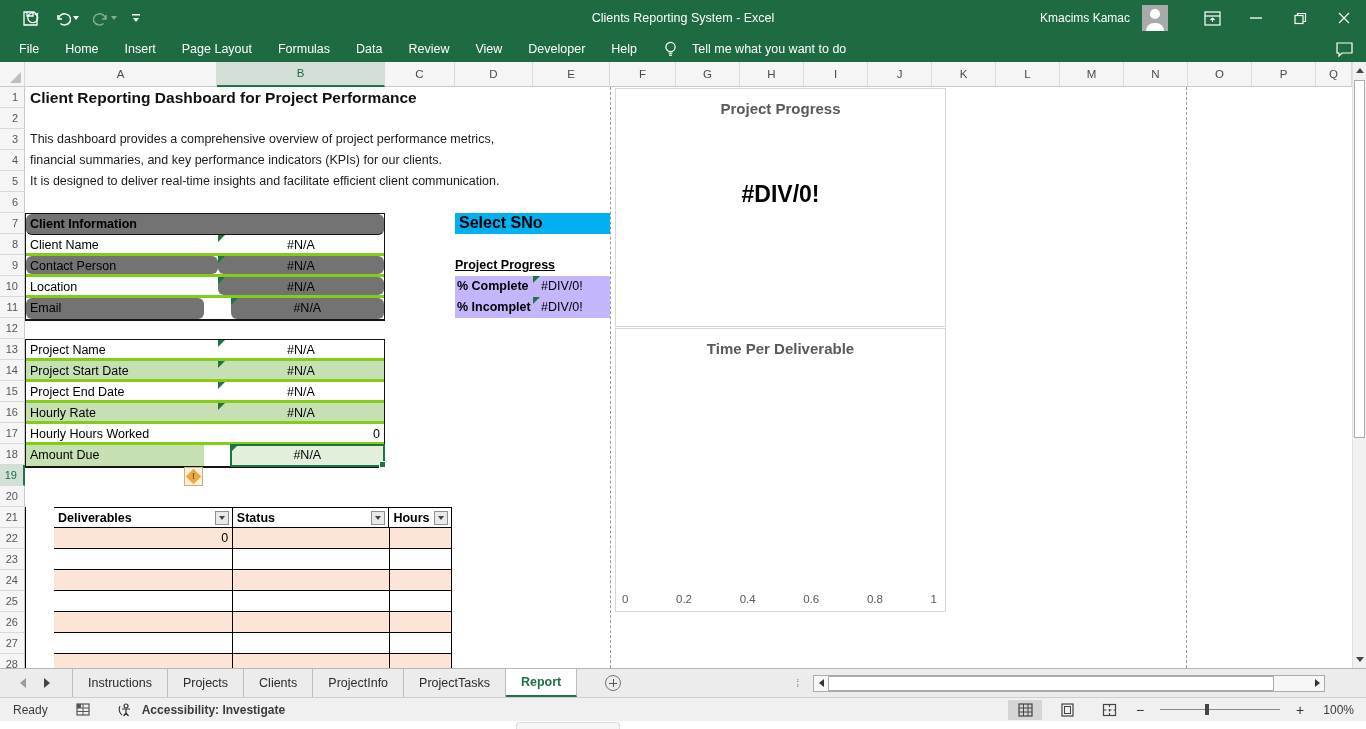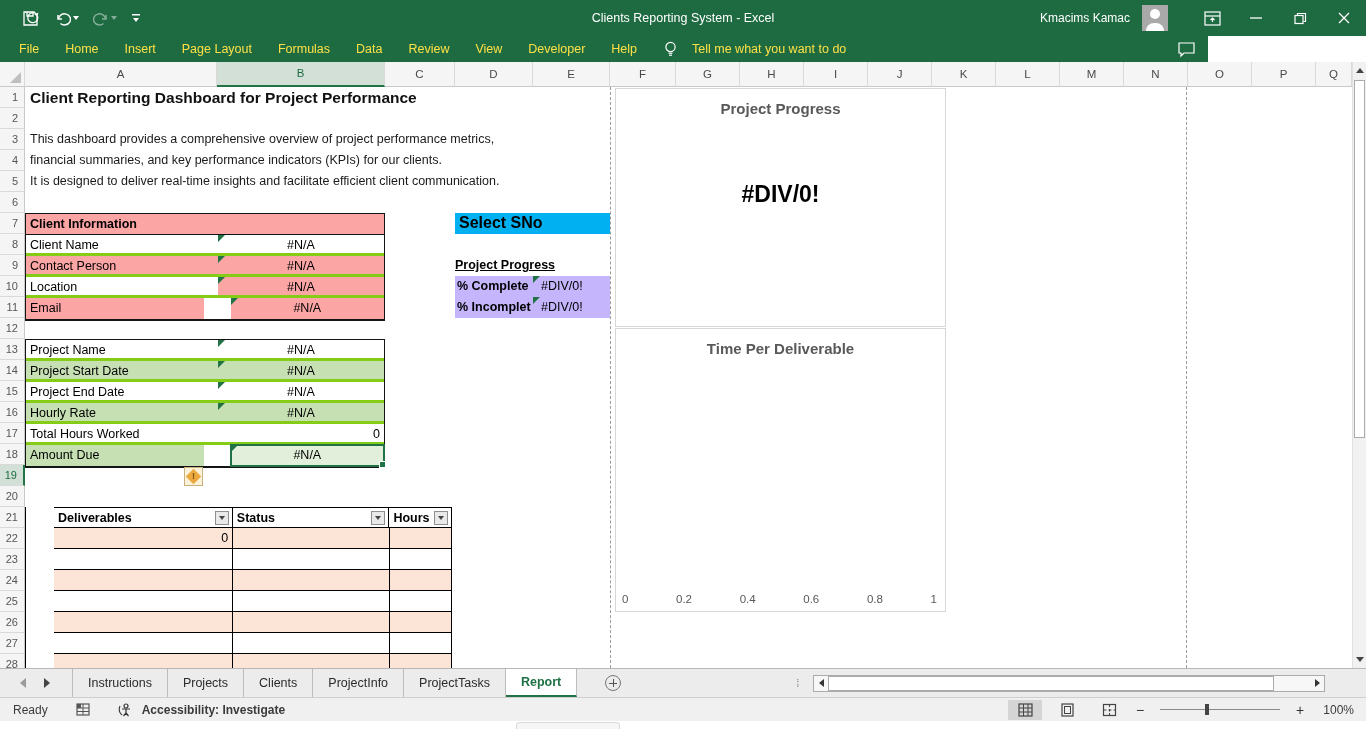--- a/index.html
+++ b/index.html
@@ -15,21 +15,21 @@
   .dim { opacity:.45; }
   .tb-title { position:absolute; left:50%; transform:translateX(-50%); color:#fff; font-size:12.5px; white-space:nowrap; }
   .tb-right { margin-left:auto; display:flex; align-items:center; height:36px; }
   .tb-user { color:#fff; font-size:12px; margin-right:12px; }
   .avatar { width:26px; height:26px; background:#A9A9A9; position:relative; overflow:hidden; margin-right:22px; }
   .avatar::before { content:""; position:absolute; top:4px; left:8px; width:10px; height:10px; border-radius:50%; background:#fff; }
   .avatar::after { content:""; position:absolute; bottom:-4px; left:4px; width:18px; height:12px; border-radius:8px 8px 0 0; background:#fff; }
   .winbtn { width:44px; height:36px; display:flex; align-items:center; justify-content:center; }
 
   
-  .ribbon { position:absolute; top:36px; left:0; width:1208px; height:26px; background:#1E6B41; display:flex; align-items:center; color:#fde047; font-size:12.5px; }
+  .ribbon { position:absolute; top:36px; left:0; width:1366px; height:26px; background:#1E6B41; display:flex; align-items:center; color:#ffffff; font-size:12.5px; }
   .rtab { padding:0 13px; height:26px; line-height:26px; white-space:nowrap; }
   .rtab:first-child { margin-left:6px; }
   .tellme { display:flex; align-items:center; gap:15px; margin-left:14px; white-space:nowrap; }
   .comment-btn { margin-left:auto; margin-right:12px; display:flex; align-items:center; }
 
   
   .grid-area { position:absolute; top:62px; left:0; width:1366px; height:606px; background:#fff; }
   .col-headers { display:flex; height:25px; background:#F5F5F5; width:1352px; }
   .colh { height:25px; border-right:1px solid #D9D9D9; border-bottom:1px solid #C9C9C9; color:#4A4A4A; font-size:11.5px; text-align:center; line-height:24px; flex:none; }
   .colh.sel { background:#D2E0D8; color:#1E6B41; border-bottom:2px solid #217346; line-height:22px; }
@@ -46,21 +46,21 @@
   .sheet-title { top:0; left:30px; font-size:15.5px; font-weight:bold; color:#111; line-height:21px; white-space:nowrap; }
   .desc { left:30px; font-size:12.5px; color:#1a1a1a; line-height:21px; white-space:nowrap; }
 
   
   .info-table { width:360px; border:1px solid #141414; border-bottom-width:2px; }
   .it-header { height:21px; line-height:20px; font-weight:bold; font-size:12.5px; padding-left:4px; border-bottom:1px solid #141414; }
   .it-row { display:flex; height:21px; border-bottom:3px solid #84cc16; font-size:12.5px; }
   .it-row:last-child { border-bottom:none;gap:27px; }
   .it-label { width:192px; line-height:20px; padding-left:4px; white-space:nowrap; }
   .it-value { width:166px; position:relative; text-align:center; line-height:20px; }
-  .fill-blue { background:#fca5a5; }
+  .fill-blue { background:#737373;border-radius:6px; }
   .fill-green { background:#C6E0B4; }
   .fill-white { background:#fff; }
   .fill-selgreen { background:#E2EFDA; }
   .num-right { text-align:right; padding-right:4px; }
   .flag { position:absolute; top:0; left:0; width:0; height:0; border-top:7px solid #217346; border-right:7px solid transparent; }
   .sel-cell { outline:2px solid #1F7246; outline-offset:-1px; }
   .sel-cell::after { content:""; position:absolute; right:-2px; bottom:-2px; width:5px; height:5px; background:#1F7246; border:1px solid #fff; }
 
   .select-sno { top:126px; left:455px; width:155px; height:21px; background:#00B0F0; font-weight:bold; font-size:16px; line-height:20px; padding-left:4px; }
   .pp-header { top:168px; left:455px; font-weight:bold; font-size:12.5px; text-decoration:underline; line-height:21px; }
@@ -334,21 +334,21 @@
         </div>
         <div class="it-row">
           <span class="it-label fill-white">Project End Date</span>
           <span class="it-value fill-white"><span class="flag"></span><span>#N/A</span></span>
         </div>
         <div class="it-row">
           <span class="it-label fill-green">Hourly Rate</span>
           <span class="it-value fill-green"><span class="flag"></span><span>#N/A</span></span>
         </div>
         <div class="it-row">
-          <span class="it-label fill-white">Total Hours Worked</span>
+          <span class="it-label fill-white">Hourly Hours Worked</span>
           <span class="it-value fill-white num-right">0</span>
         </div>
         <div class="it-row">
           <span class="it-label fill-green">Amount Due</span>
           <span class="it-value fill-selgreen sel-cell"><span class="flag"></span><span>#N/A</span></span>
         </div>
       </div>
 
       <div class="abs err-btn">
         <span class="err-diamond">

